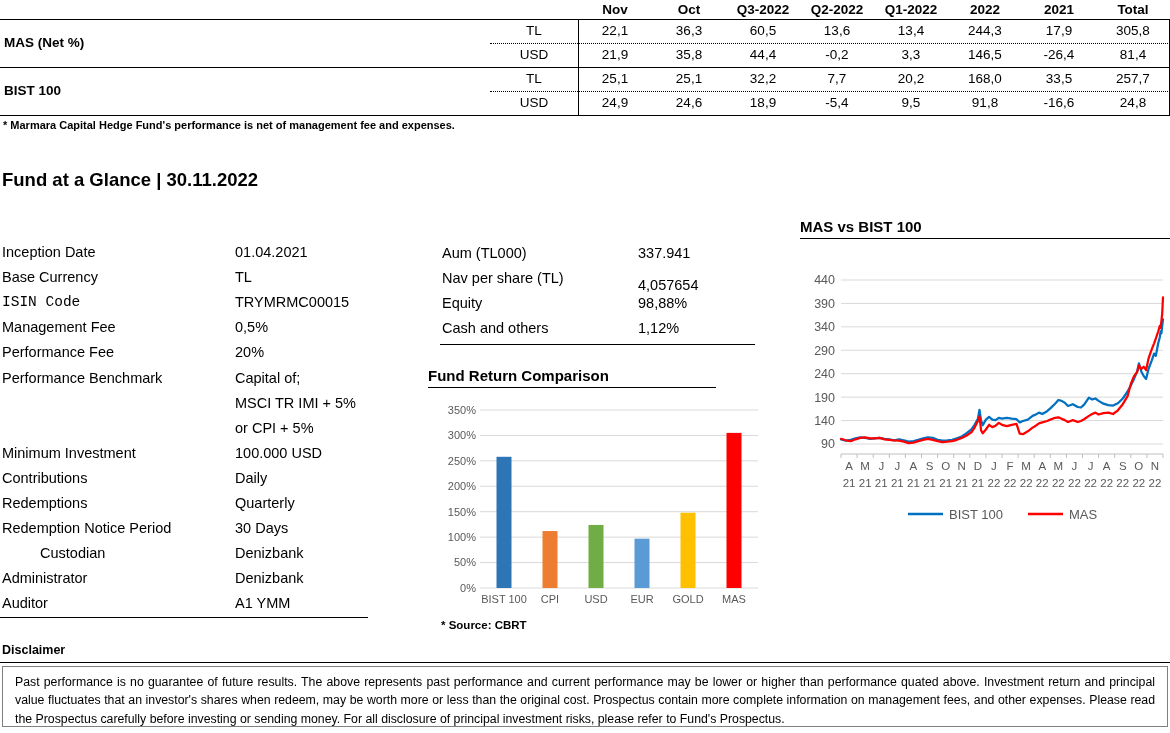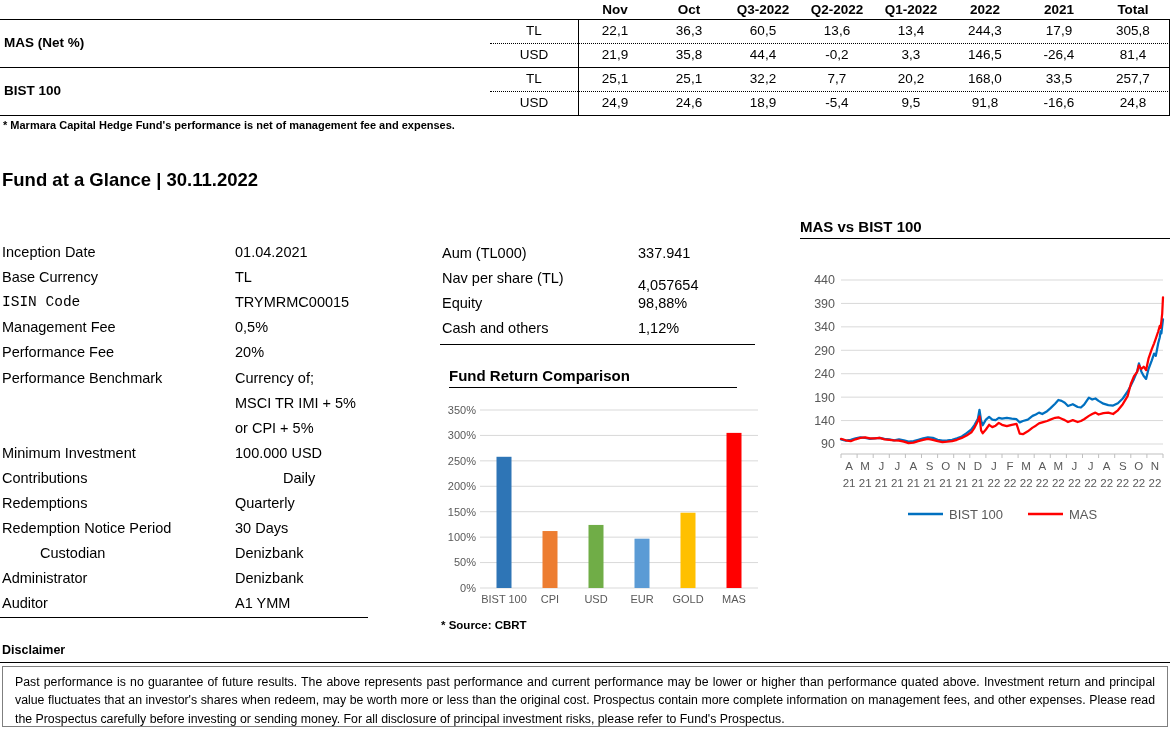--- a/index.html
+++ b/index.html
@@ -95,27 +95,27 @@
       <div class="kv-value" style="left: 235px; top: 244px;">01.04.2021</div>
       <div class="kv-label" style="left: 2px; top: 269.1px;">Base Currency</div>
       <div class="kv-value" style="left: 235px; top: 269.1px;">TL</div>
       <div class="kv-label" style="left: 2px; top: 294.2px; font-family: Liberation Mono, monospace;">ISIN Code</div>
       <div class="kv-value" style="left: 235px; top: 294.2px;">TRYMRMC00015</div>
       <div class="kv-label" style="left: 2px; top: 319.3px;">Management Fee</div>
       <div class="kv-value" style="left: 235px; top: 319.3px;">0,5%</div>
       <div class="kv-label" style="left: 2px; top: 344.4px;">Performance Fee</div>
       <div class="kv-value" style="left: 235px; top: 344.4px;">20%</div>
       <div class="kv-label" style="left: 2px; top: 369.5px;">Performance Benchmark</div>
-      <div class="kv-value" style="left: 235px; top: 369.5px;">Currency of;</div>
+      <div class="kv-value" style="left: 235px; top: 369.5px;">Capital of;</div>
       <div class="kv-value" style="left: 235px; top: 394.6px;">MSCI TR IMI + 5%</div>
       <div class="kv-value" style="left: 235px; top: 419.7px;">or CPI + 5%</div>
       <div class="kv-label" style="left: 2px; top: 444.8px;">Minimum Investment</div>
       <div class="kv-value" style="left: 235px; top: 444.8px;">100.000 USD</div>
       <div class="kv-label" style="left: 2px; top: 469.9px;">Contributions</div>
-      <div class="kv-value" style="left: 235px; top: 469.9px; margin-left: 48px;">Daily</div>
+      <div class="kv-value" style="left: 235px; top: 469.9px;">Daily</div>
       <div class="kv-label" style="left: 2px; top: 495px;">Redemptions</div>
       <div class="kv-value" style="left: 235px; top: 495px;">Quarterly</div>
       <div class="kv-label" style="left: 2px; top: 520.1px;">Redemption Notice Period</div>
       <div class="kv-value" style="left: 235px; top: 520.1px;">30 Days</div>
       <div class="kv-label" style="left: 2px; top: 545.2px; margin-left: 38px;">Custodian</div>
       <div class="kv-value" style="left: 235px; top: 545.2px;">Denizbank</div>
       <div class="kv-label" style="left: 2px; top: 570.3px;">Administrator</div>
       <div class="kv-value" style="left: 235px; top: 570.3px;">Denizbank</div>
       <div class="kv-label" style="left: 2px; top: 595.4px;">Auditor</div>
       <div class="kv-value" style="left: 235px; top: 595.4px;">A1 YMM</div>
@@ -127,21 +127,21 @@
       <div class="kv-value" style="left: 638px; top: 245px;">337.941</div>
       <div class="kv-label" style="left: 442px; top: 270.1px;">Nav per share (TL)</div>
       <div class="kv-value" style="left: 638px; top: 270.1px; margin-top: 7px;">4,057654</div>
       <div class="kv-label" style="left: 442px; top: 295.2px;">Equity</div>
       <div class="kv-value" style="left: 638px; top: 295.2px;">98,88%</div>
       <div class="kv-label" style="left: 442px; top: 320.3px;">Cash and others</div>
       <div class="kv-value" style="left: 638px; top: 320.3px;">1,12%</div>
     </div>
   <div class="hline" style="left:440px;top:344px;width:315px;border-top-width:1.5px;"></div>
 
-  <div class="sec-h" style="left:449px;top:367px;width:288px;">Fund Return Comparison</div>
+  <div class="sec-h" style="left:428px;top:367px;width:288px;">Fund Return Comparison</div>
   <svg id="bar-chart" width="330" height="252" style="position:absolute;left:440px;top:392px;">
       <line x1="40" y1="196" x2="318" y2="196" stroke="#D9D9D9" stroke-width="1"></line>
       <text x="36" y="196" text-anchor="end" dy="0.35em" font-size="11" fill="#595959">0%</text>
       <line x1="40" y1="170.57142857142858" x2="318" y2="170.57142857142858" stroke="#D9D9D9" stroke-width="1"></line>
       <text x="36" y="170.57142857142858" text-anchor="end" dy="0.35em" font-size="11" fill="#595959">50%</text>
       <line x1="40" y1="145.14285714285714" x2="318" y2="145.14285714285714" stroke="#D9D9D9" stroke-width="1"></line>
       <text x="36" y="145.14285714285714" text-anchor="end" dy="0.35em" font-size="11" fill="#595959">100%</text>
       <line x1="40" y1="119.71428571428571" x2="318" y2="119.71428571428571" stroke="#D9D9D9" stroke-width="1"></line>
       <text x="36" y="119.71428571428571" text-anchor="end" dy="0.35em" font-size="11" fill="#595959">150%</text>
       <line x1="40" y1="94.28571428571429" x2="318" y2="94.28571428571429" stroke="#D9D9D9" stroke-width="1"></line>

